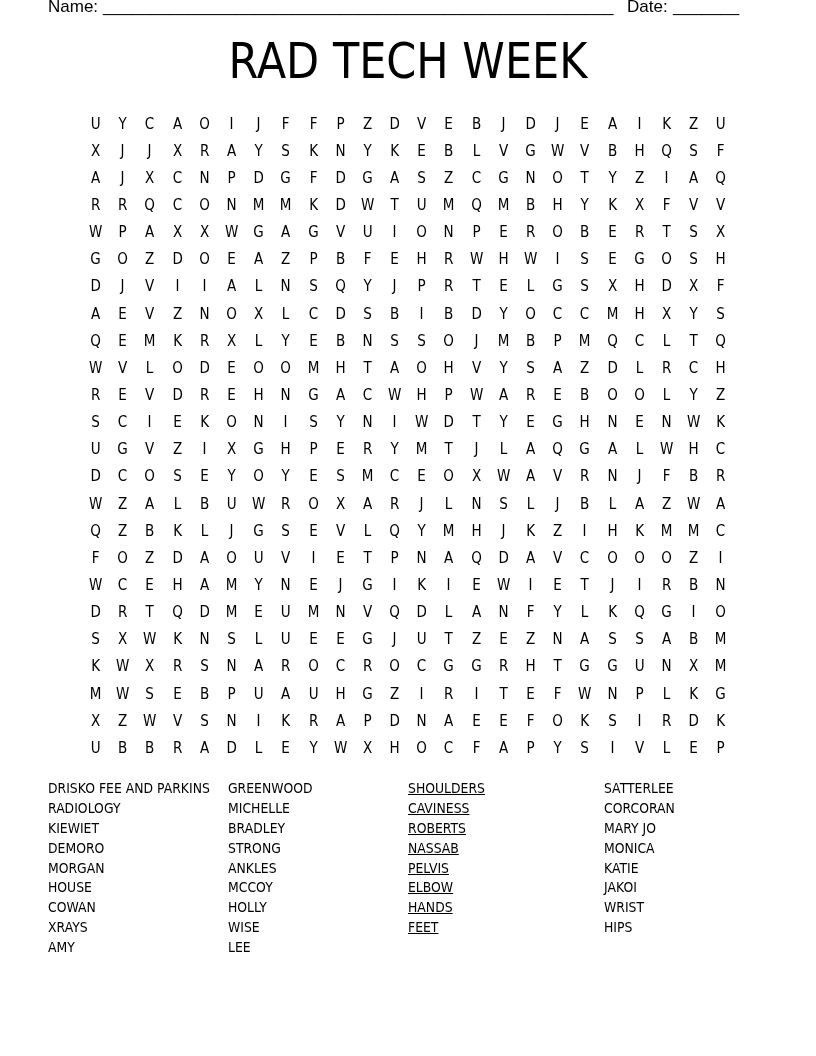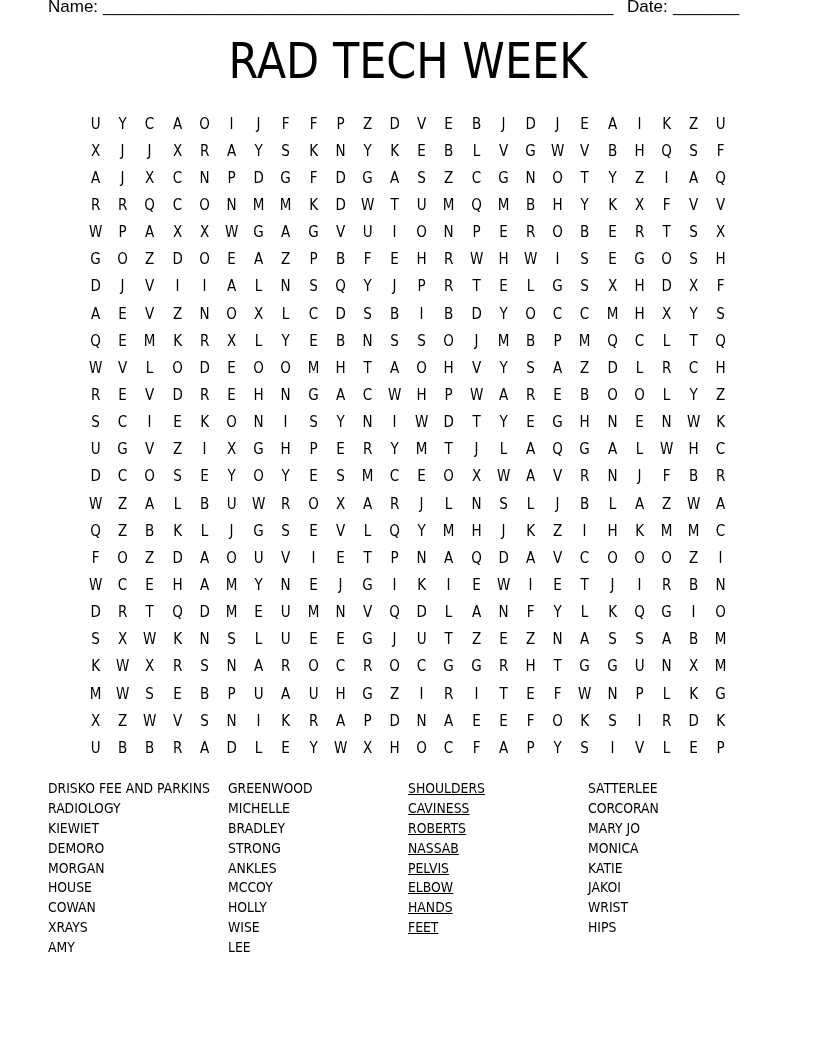--- a/index.html
+++ b/index.html
@@ -692,21 +692,21 @@
     <div class="word-col" style="left: 360px; text-decoration: underline;">
       <div class="word">SHOULDERS</div>
       <div class="word">CAVINESS</div>
       <div class="word">ROBERTS</div>
       <div class="word">NASSAB</div>
       <div class="word">PELVIS</div>
       <div class="word">ELBOW</div>
       <div class="word">HANDS</div>
       <div class="word">FEET</div>
     </div>
-    <div class="word-col" style="left: 540px;">
+    <div class="word-col" style="left: 556px;">
       <div class="word">SATTERLEE</div>
       <div class="word">CORCORAN</div>
       <div class="word">MARY JO</div>
       <div class="word">MONICA</div>
       <div class="word">KATIE</div>
       <div class="word">JAKOI</div>
       <div class="word">WRIST</div>
       <div class="word">HIPS</div>
     </div>
   </div>

